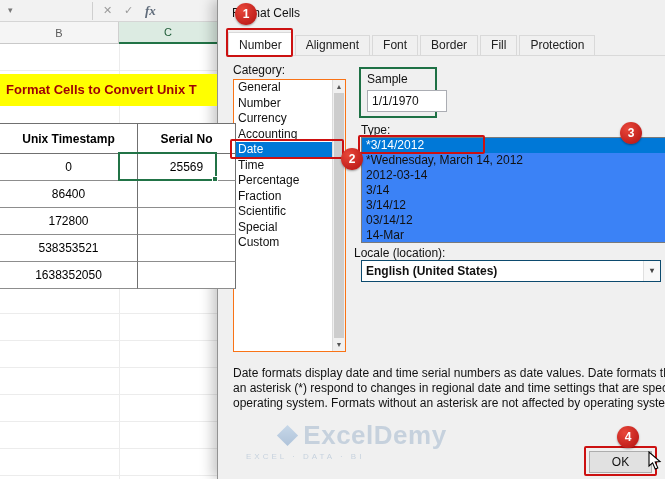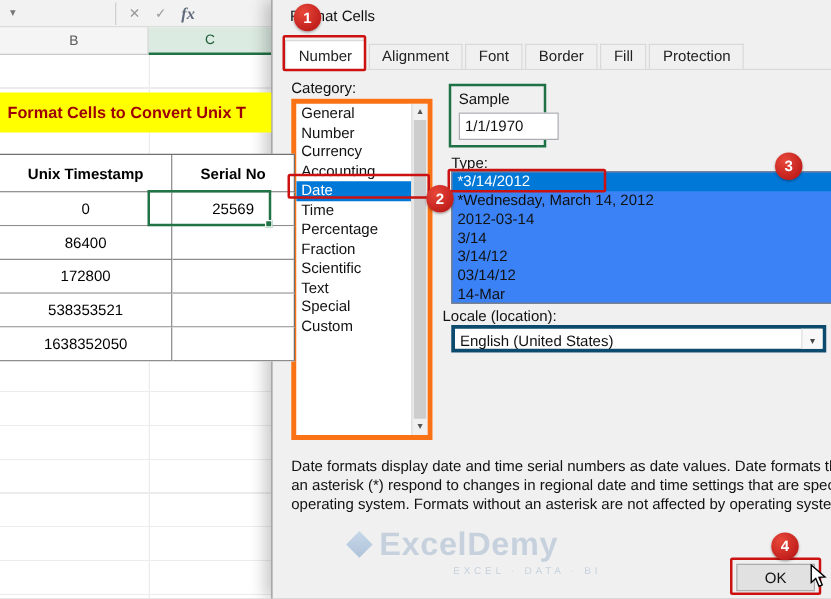--- a/index.html
+++ b/index.html
@@ -39,42 +39,42 @@
     border-left:1px solid #929292; box-shadow:-5px 0 12px rgba(0,0,0,.22); }
   .dtitle { position:absolute; left:14px; top:6px; font-size:12px; color:#111; }
   .tabs { position:absolute; left:10px; top:32px; right:0; height:24px; display:flex; align-items:flex-end; border-bottom:1px solid #d9d9d9; }
   .tab { height:20px; line-height:19px; padding:0 10px; font-size:12px; color:#222; background:#f0f0f0;
     border:1px solid #d9d9d9; border-bottom:none; margin-right:2px; white-space:nowrap; }
   .tab.sel { height:24px; line-height:24px; background:#fff; margin-bottom:-1px; z-index:1; }
   .lbl { position:absolute; font-size:12px; color:#111; white-space:nowrap; }
   #lbl-category { left:15px; top:63px; }
   #lbl-type { left:143px; top:123px; }
   #lbl-locale { left:136px; top:246px; }
-  .catlist { position:absolute; left:15px; top:79px; width:113px; height:273px; background:#fff; border:4px solid #f97316; overflow:hidden; }
+  .catlist { position:absolute; left:15px; top:79px; width:113px; height:273px; background:#fff; border:1px solid #f97316; overflow:hidden; }
   .citem { height:15.5px; line-height:15.5px; font-size:12px; padding-left:4px; margin-right:13px; color:#111; white-space:nowrap; }
   .citem.sel { background:#0078d7; color:#fff; }
   .cat-scroll { position:absolute; right:0; top:0; bottom:0; width:13px; background:#f0f0f0; border-left:1px solid #dcdcdc; }
   .scr-arrow { position:absolute; left:0; width:12px; height:13px; font-size:7px; color:#555; text-align:center; line-height:13px; }
   .scr-up { top:0; }
   .scr-down { bottom:0; }
   .scr-thumb { position:absolute; left:1px; top:13px; bottom:13px; width:10px; background:#cdcdcd; }
   .samplebox { position:absolute; left:141px; top:67px; width:78px; height:51px; border:2px solid #1e7145; }
   .sample-lbl { position:absolute; left:6px; top:3px; font-size:12px; color:#111; }
   .sample-val { position:absolute; left:6px; top:21px; width:80px; height:22px; background:#fff; border:1px solid #abadb3;
     font-size:12px; line-height:20px; padding-left:4px; color:#111; }
   .typelist { position:absolute; left:143px; top:137px; width:305px; height:106px; background:#3b82f6; border:1px solid #7a7a7a; overflow:hidden; }
   .titem { height:15px; line-height:15px; font-size:12px; padding-left:4px; color:#111; white-space:nowrap; }
   .titem.sel { background:#0078d7; color:#fff; }
-  .combo { position:absolute; left:143px; top:260px; width:300px; height:22px; background:#fff; border:3px solid #0c4a6e; }
+  .combo { position:absolute; left:143px; top:260px; width:300px; height:22px; background:#fff; border:1px solid #0c4a6e;font-weight:bold; }
   .combo-text { position:absolute; left:4px; top:0; line-height:20px; font-size:12px; color:#111; white-space:nowrap; }
   .combo-btn { position:absolute; right:0; top:0; bottom:0; width:17px; background:#f8f8f8; border-left:1px solid #e0e0e0;
     text-align:center; font-size:8px; line-height:20px; color:#444; }
   .desc { position:absolute; left:15px; top:366px; right:0; font-size:12px; color:#111; }
   .desc div { height:15px; line-height:15px; white-space:nowrap; overflow:hidden; }
-  .watermark { position:absolute; left:28px; top:420px; width:235px; text-align:right; opacity:.5; }
+  .watermark { position:absolute; left:28px; top:420px; width:235px; text-align:left; opacity:.5; }
   .wm-row { display:flex; align-items:center; justify-content:center; gap:8px; }
   .wm-logo { width:15px; height:15px; background:linear-gradient(135deg,#9fc0e2,#6f97c4); transform:rotate(45deg); }
   .wm-name { font-size:26px; font-weight:bold; color:#9db4cc; letter-spacing:.5px; }
   .wm-tag { font-size:8px; letter-spacing:3px; color:#9db4cc; margin-top:1px; }
   .okbtn { position:absolute; left:371px; top:451px; width:63px; height:22px; background:#e1e1e1; border:1px solid #adadad;
     font-size:12px; text-align:center; line-height:20px; color:#111; }
 
   
   .ann { position:absolute; border:2px solid #cc1111; border-radius:2px; pointer-events:none; z-index:5; }
   #ann-tab { left:8px; top:28px; width:67px; height:29px; }
@@ -162,21 +162,20 @@
     <div class="catlist">
       <div class="citem">General</div>
       <div class="citem">Number</div>
       <div class="citem">Currency</div>
       <div class="citem">Accounting</div>
       <div class="citem sel">Date</div>
       <div class="citem">Time</div>
       <div class="citem">Percentage</div>
       <div class="citem">Fraction</div>
       <div class="citem">Scientific</div>
-      <div class="citem">Text</div>
       <div class="citem">Special</div>
       <div class="citem">Custom</div>
       <div class="cat-scroll">
         <div class="scr-arrow scr-up">▲</div>
         <div class="scr-thumb"></div>
         <div class="scr-arrow scr-down">▼</div>
       </div>
     </div>
 
     <div class="samplebox">

